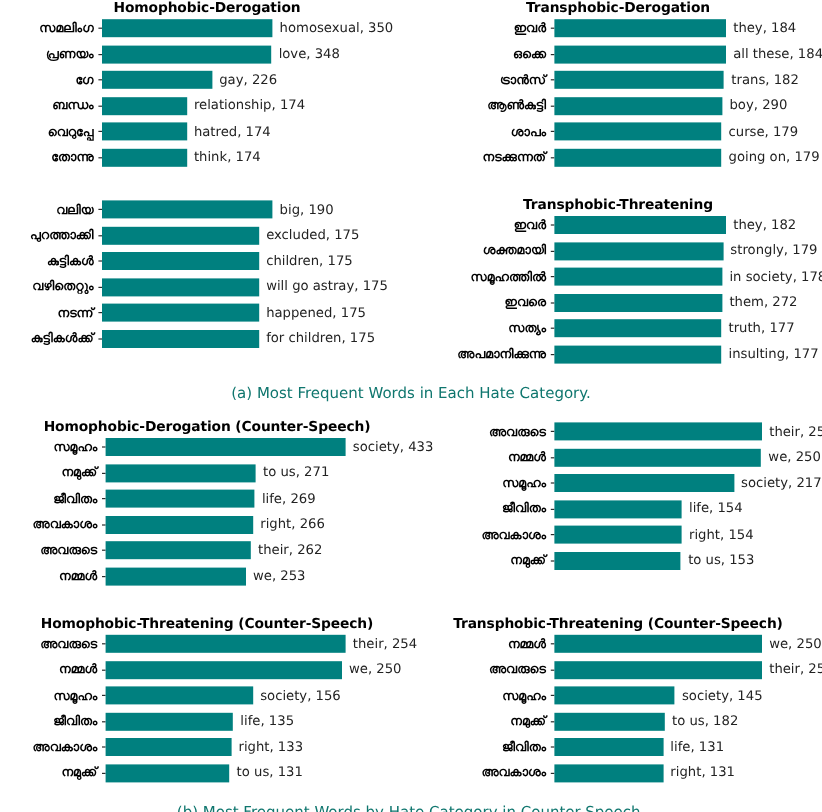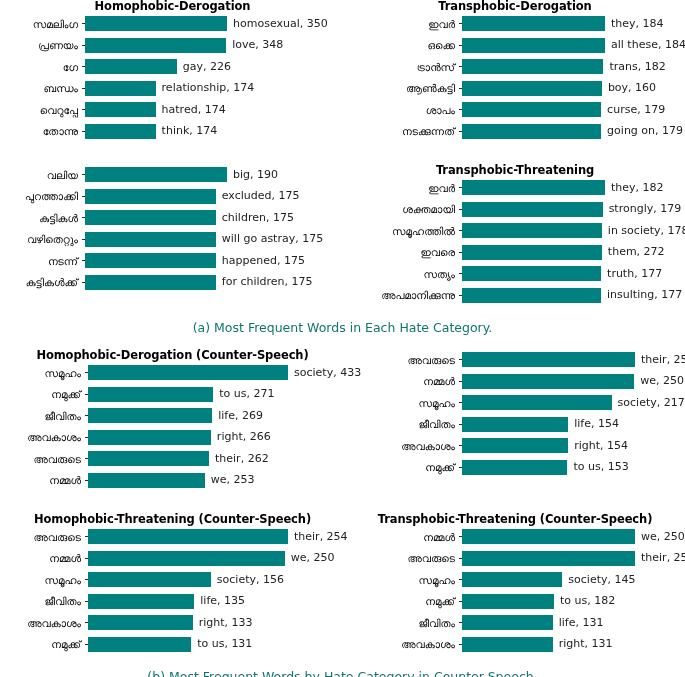--- a/index.html
+++ b/index.html
@@ -43,21 +43,21 @@
   }
   .row {
     display: flex;
     align-items: center;
     height: 21.5px;
   }
   .ylabel {
     flex: 0 0 auto;
     text-align: right;
     font-size: 10.5px;
-    font-weight: normal;
+    font-weight: bold;
     font-family: "DejaVu Sans", "Liberation Sans", sans-serif;
     color: #000000;
     padding-right: 4px;
     white-space: nowrap;
     overflow: visible;
     line-height: 12px;
   }
   .tick {
     flex: 0 0 auto;
     width: 3px;
@@ -192,21 +192,21 @@
             <div class="barwrap">
               <div class="bar" style="width: 141.446px; background: rgb(0, 128, 127);"></div>
               <div class="barlabel">trans,  182</div>
             </div>
           </div>
           <div class="row">
             <div class="ylabel">ആൺകുട്ടി</div>
             <div class="tick"></div>
             <div class="barwrap">
               <div class="bar" style="width: 139.891px; background: rgb(0, 128, 127);"></div>
-              <div class="barlabel">boy,  160</div>
+              <div class="barlabel">boy,  290</div>
             </div>
           </div>
           <div class="row">
             <div class="ylabel">ശാപം</div>
             <div class="tick"></div>
             <div class="barwrap">
               <div class="bar" style="width: 139.114px; background: rgb(0, 128, 127);"></div>
               <div class="barlabel">curse,  179</div>
             </div>
           </div>

